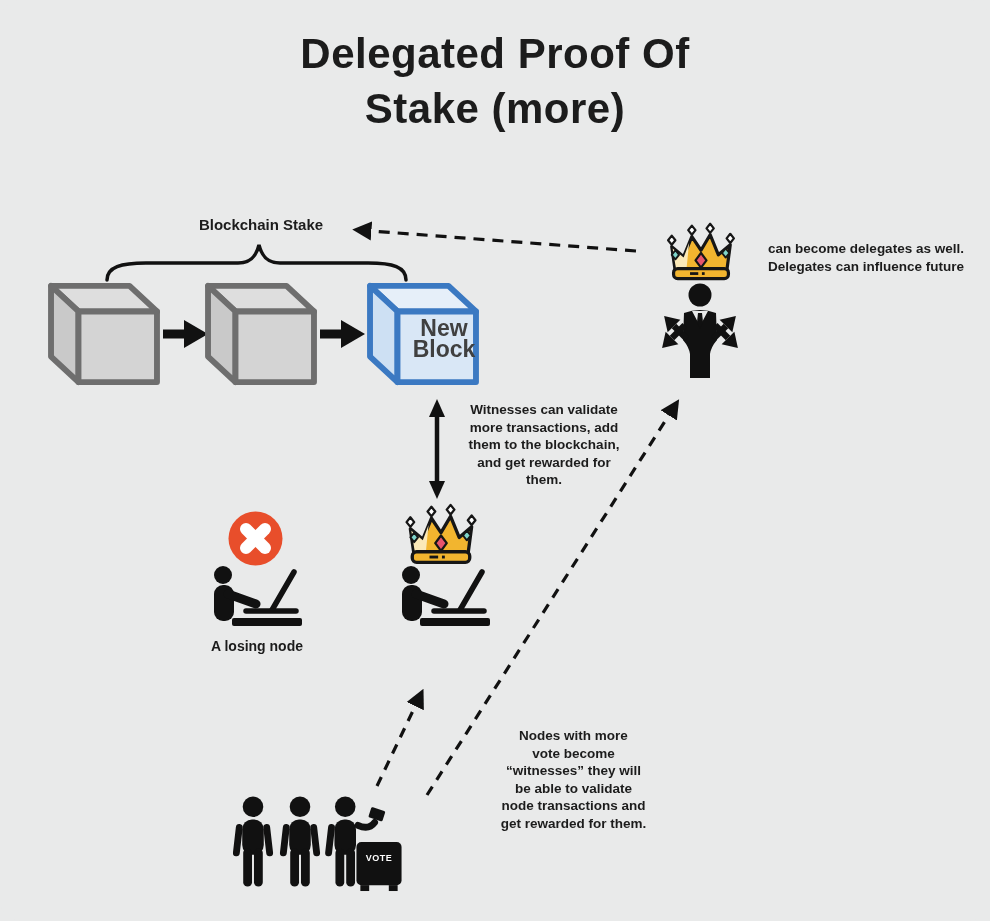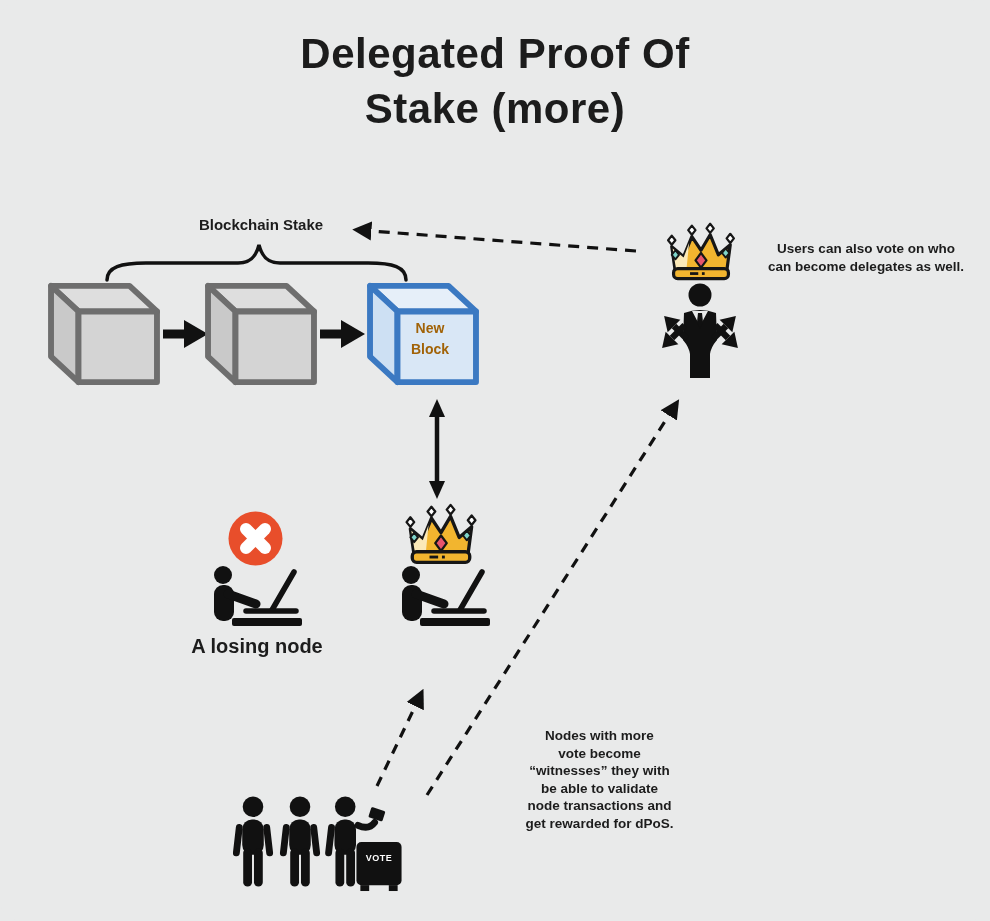--- a/index.html
+++ b/index.html
@@ -6,25 +6,25 @@
   body{background:#e9eaea;font-family:"Liberation Sans",sans-serif;}
   .canvas{position:relative;width:990px;height:921px;background:#e9eaea;overflow:hidden;border-radius:21px;}
   .abs{position:absolute;}
   .t{font-weight:bold;color:#1c1c1c;}
   .center{text-align:center;}
   .title{top:26px;left:0;width:990px;font-size:42px;line-height:55px;letter-spacing:0.5px;}
   .rules-label{left:161px;top:216px;width:200px;font-size:15px;}
   .note{font-size:13.5px;line-height:17.5px;}
   .delegate-note{left:750px;top:240px;width:232px;}
   .witness-note{left:454px;top:401px;width:180px;}
-  .votes-note{left:507px;top:727px;width:185px;}
-  .node-label{font-size:20px;line-height:18px;}
+  .votes-note{left:481px;top:727px;width:185px;}
+  .node-label{font-size:14px;line-height:18px;}
   .losing-label{left:187px;top:637px;width:140px;}
   .witnessnode-label{left:357px;top:630px;width:160px;}
-  .newblock-text{left:390px;top:318px;width:80px;font-size:14px;line-height:21px;color:#a16207;}
+  .newblock-text{left:404px;top:318px;width:80px;font-size:23px;line-height:21px;color:#404040;}
   .vote-label{left:356px;top:853px;width:46px;font-size:9px;color:#ffffff;letter-spacing:0.5px;}
   svg{display:block;}
 </style>
 </head>
 <body>
 
 <div class="canvas">
 
   <svg class="abs" style="left:0;top:0;" width="990" height="921" viewBox="0 0 990 921">
     <defs>
@@ -131,24 +131,31 @@
           <polygon points="0,-9 -14,0 0,9"></polygon>
         </g>
       <g transform="translate(74,56) rotate(-135)">
           <rect x="0" y="-3.2" width="18" height="6.4"></rect>
           <polygon points="0,-9 -14,0 0,9"></polygon>
         </g>
     </g>
   </svg>
 
   <div class="abs t center note delegate-note">
-    <div>Users can also vote on who</div>
     <div>can become delegates as well.</div>
-  </div>
-
+    <div>Delegates can influence future</div>
+  </div>
+
+  <div class="abs t center note witness-note">
+    <div>Witnesses can validate</div>
+    <div>more transactions, add</div>
+    <div>them to the blockchain,</div>
+    <div>and get rewarded for</div>
+    <div>them.</div>
+  </div>
 
   <svg class="abs" style="left:227px;top:510px;" width="57" height="57" viewBox="0 0 57 57">
     <circle cx="28.5" cy="28.5" r="27" fill="#e84e2b"></circle>
     <g stroke="#ffffff" stroke-width="12" stroke-linecap="round">
       <line x1="19" y1="19" x2="38" y2="38"></line>
       <line x1="38" y1="19" x2="19" y2="38"></line>
     </g>
   </svg>
 
   <svg class="abs" style="left:206px;top:566px;" width="100" height="62" viewBox="0 0 100 62">
@@ -231,19 +238,19 @@
   <svg class="abs" style="left:355px;top:841px;" width="48" height="51" viewBox="0 0 48 52">
     <rect x="1" y="1" width="46" height="44" rx="5" fill="#111"></rect>
     <rect x="5" y="45" width="9" height="6" fill="#111"></rect>
     <rect x="34" y="45" width="9" height="6" fill="#111"></rect>
   </svg>
   <div class="abs t center vote-label">VOTE</div>
 
   <div class="abs t center note votes-note">
     <div>Nodes with more</div>
     <div>vote become</div>
-    <div>“witnesses” they with</div>
+    <div>“witnesses” they will</div>
     <div>be able to validate</div>
     <div>node transactions and</div>
-    <div>get rewarded for dPoS.</div>
+    <div>get rewarded for them.</div>
   </div>
 
 </div>
 
 </body></html>

